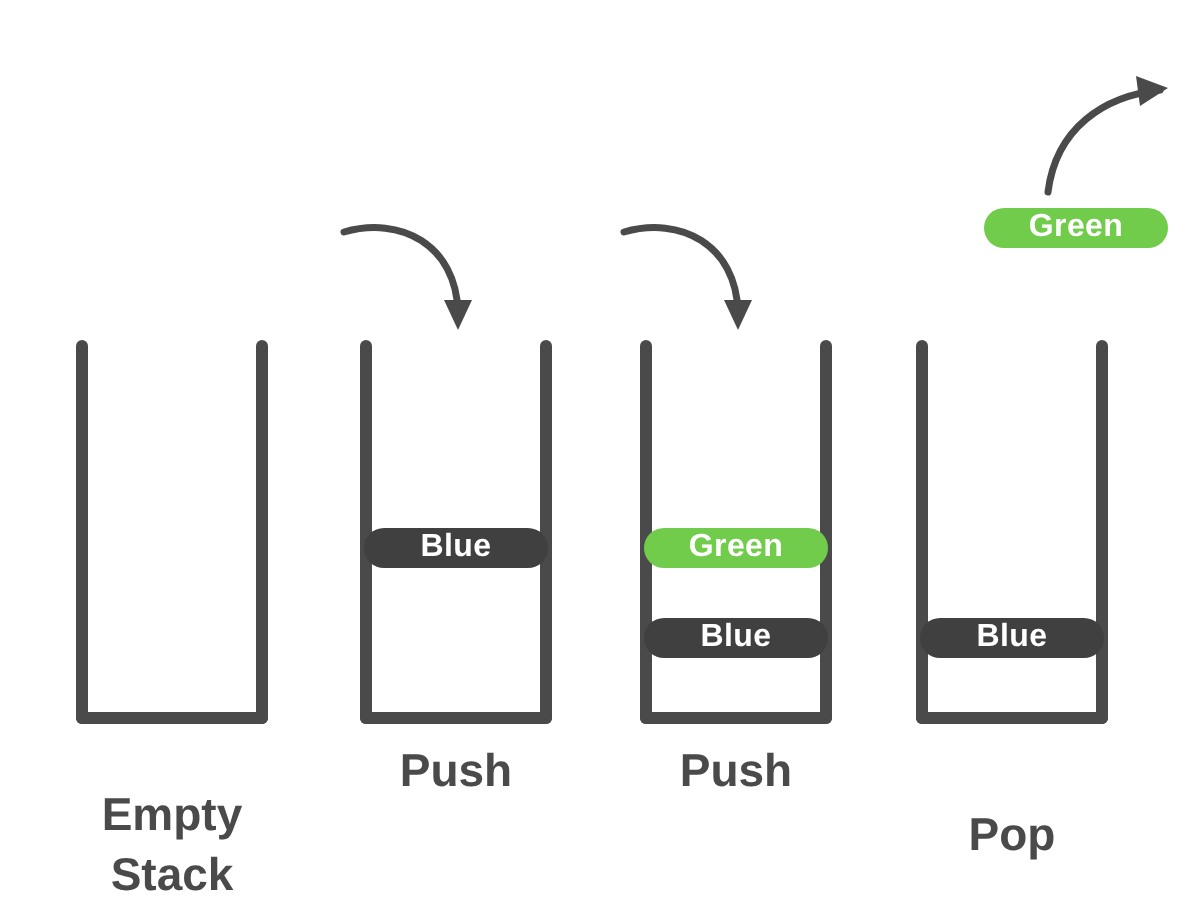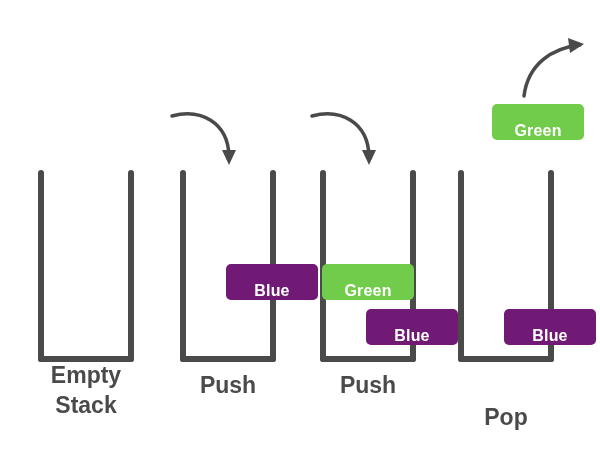--- a/index.html
+++ b/index.html
@@ -52,51 +52,51 @@
     text-align: center;
     font-size: 23px;
     font-weight: bold;
     color: #4a4a4a;
     line-height: 30px;
   }
 
   
   .block {
     position: absolute;
-    height: 36px;
+    height: 20px;
     width: 92px;
-    border-radius: 5px;
+    border-radius: 15px;
     color: #ffffff;
     font-size: 16px;
     font-weight: bold;
     display: flex;
-    align-items: flex-end;
+    align-items: center;
     justify-content: center;
     letter-spacing: 0.2px;
   }
-  .block.blue  { background: #701a75; margin-left: 44px; }
+  .block.blue  { background: #404040; }
   .block.green { background: #72cc4b; }
 
   
   .arrow {
     position: absolute;
   }
   .arrow svg { display: block; overflow: visible; }
 </style>
 </head>
 <body>
 
 <div class="canvas">
 
   <div class="stack" style="left:38px; top:170px;">
     <div class="wall left"></div>
     <div class="wall right"></div>
     <div class="floor"></div>
   </div>
-  <div class="caption" style="left:6px; top:360px;">
+  <div class="caption" style="left:6px; top:392px;">
     <div>Empty</div>
     <div>Stack</div>
   </div>
 
   <div class="stack" style="left:180px; top:170px;">
     <div class="wall left"></div>
     <div class="wall right"></div>
     <div class="floor"></div>
   </div>
   <div class="block blue" style="left:182px; top:264px;">

